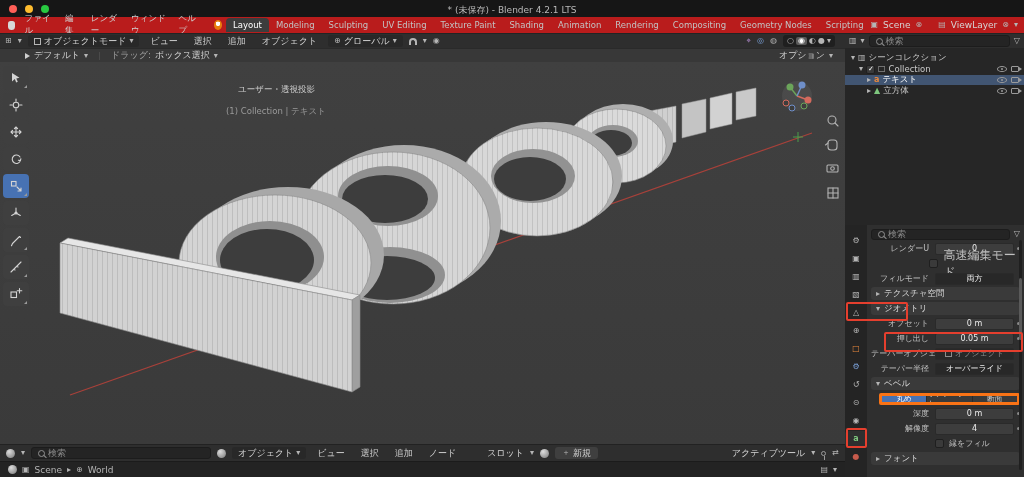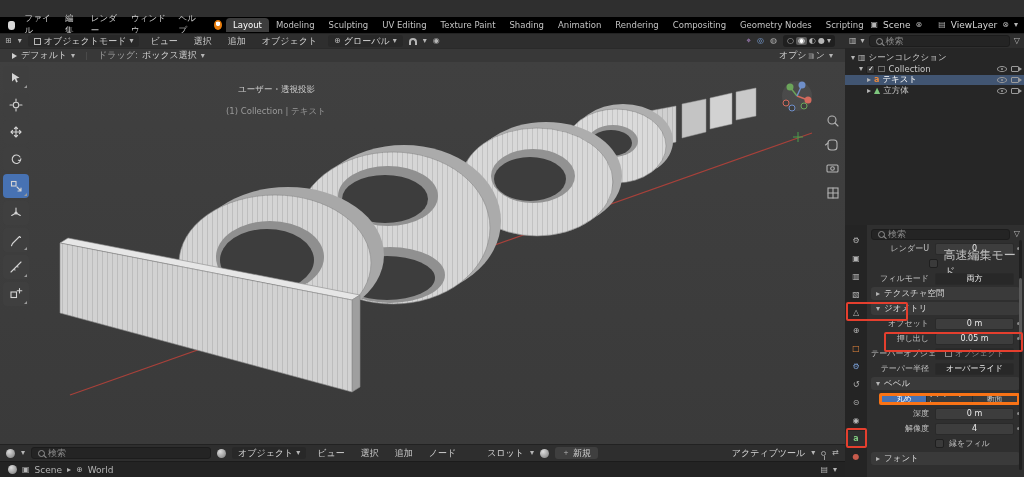--- a/index.html
+++ b/index.html
@@ -10,32 +10,32 @@
 .bar{position:absolute;display:flex;align-items:center}
 .grow{flex:1}
 .ic{font-size:8px;color:#b5b5b5;line-height:1;display:inline-block}
 .sep{width:1px;height:8px;background:#4a4a4a;margin:0 7px}
 
 .titlebar{left:0;top:0;width:1024px;height:17px;background:#161616}
 .tl{width:8px;height:8px;border-radius:50%;margin-right:8px;display:inline-block}
 .tl.r{background:#ff5f57}.tl.y{background:#febc2e}.tl.g{background:#28c840}
 .wtitle{position:absolute;left:0;right:0;text-align:center;color:#b9b9b9;font-size:9px;top:4px}
 
-.topbar{left:0;top:17px;width:1024px;height:16px;background:#000000;padding-left:8px}
+.topbar{left:0;top:17px;width:1024px;height:16px;background:#b91c1c;padding-left:8px}
 .menu-item{padding:0 6px;color:#d2d2d2;font-size:8.5px}
 .i-apple{width:8px;height:9px;background:#d8d8d8;border-radius:3px 3px 4px 4px;display:inline-block;margin-right:4px}
 .i-blender{width:10px;height:10px;border-radius:50%;background:radial-gradient(circle at 50% 38%,#fff 0 2px,#e87d0d 2.5px);display:inline-block;margin:0 4px 0 8px}
 .tab{padding:2px 7px;color:#c3c3c3;font-size:8.5px;border-radius:4px 4px 0 0;white-space:nowrap}
 .tab.active{background:#3d3d3d;color:#fff}
 .topright{margin-left:auto;display:flex;align-items:center;gap:5px;margin-right:6px}
 
 .vph{left:0;top:33px;width:845px;height:15px;background:#2e2e2e;border-top:1px solid #232323;padding-left:5px;gap:6px}
 .pill{display:inline-flex;align-items:center;gap:3px;background:#282828;border-radius:3px;padding:0 6px;height:12px;white-space:nowrap}
 .hmenu{padding:0 5px;color:#d2d2d2}
-.tools{left:0;top:48px;width:845px;height:14px;background:#383838;border-top:1px solid #2a2a2a;padding-left:12px;gap:4px}
+.tools{left:0;top:48px;width:845px;height:14px;background:#383838;border-top:1px solid #2a2a2a;padding-left:25px;gap:4px}
 .lbl-dim{color:#9f9f9f}
 .tri{width:0;height:0;border-left:5px solid #cfcfcf;border-top:3px solid transparent;border-bottom:3px solid transparent;display:inline-block}
 
 .viewport{left:0;top:62px;width:921px;height:382px;background:linear-gradient(#404040,#3a3a3a);overflow:hidden}
 .vpt1{position:absolute;left:238px;top:22px;color:#d0d0d0;font-size:8.5px}
 .vpt2{position:absolute;left:226px;top:44px;color:#9a9a9a;font-size:8.5px}
 .toolcol{position:absolute;left:3px;top:4px;width:26px}
 .tbtn{width:26px;height:24px;background:#3f3f3f;border-radius:4px;margin-bottom:3px;display:flex;align-items:center;justify-content:center;position:relative}
 .tbtn.active{background:#4772b3}
 .tbtn svg{stroke:#d4d4d4;fill:none;stroke-width:1.1;stroke-linecap:round}
@@ -87,20 +87,27 @@
 .shadegrp{display:inline-flex;align-items:center;gap:2px;background:#1f1f1f;border-radius:3px;padding:0 4px;height:12px}
 .shadegrp .on{background:#5a5a5a;border-radius:2px;padding:0 2px;color:#fff}
 
 .redbox{position:absolute;border:2px solid #e53f2e;border-radius:2px;pointer-events:none;z-index:50}
 </style>
 </head>
 <body>
 
 <div id="app">
 
+  <div class="bar titlebar">
+    <span style="margin-left:9px"></span>
+    <span class="tl r"></span>
+    <span class="tl y"></span>
+    <span class="tl g"></span>
+    <span class="wtitle">* (未保存) - Blender 4.2.1 LTS</span>
+  </div>
 
   <div class="bar topbar">
     <span class="i-apple"></span>
     <span class="menu-item">ファイル</span>
     <span class="menu-item">編集</span>
     <span class="menu-item">レンダー</span>
     <span class="menu-item">ウィンドウ</span>
     <span class="menu-item">ヘルプ</span>
     <span class="i-blender"></span>
     <span class="tab active">Layout</span>

